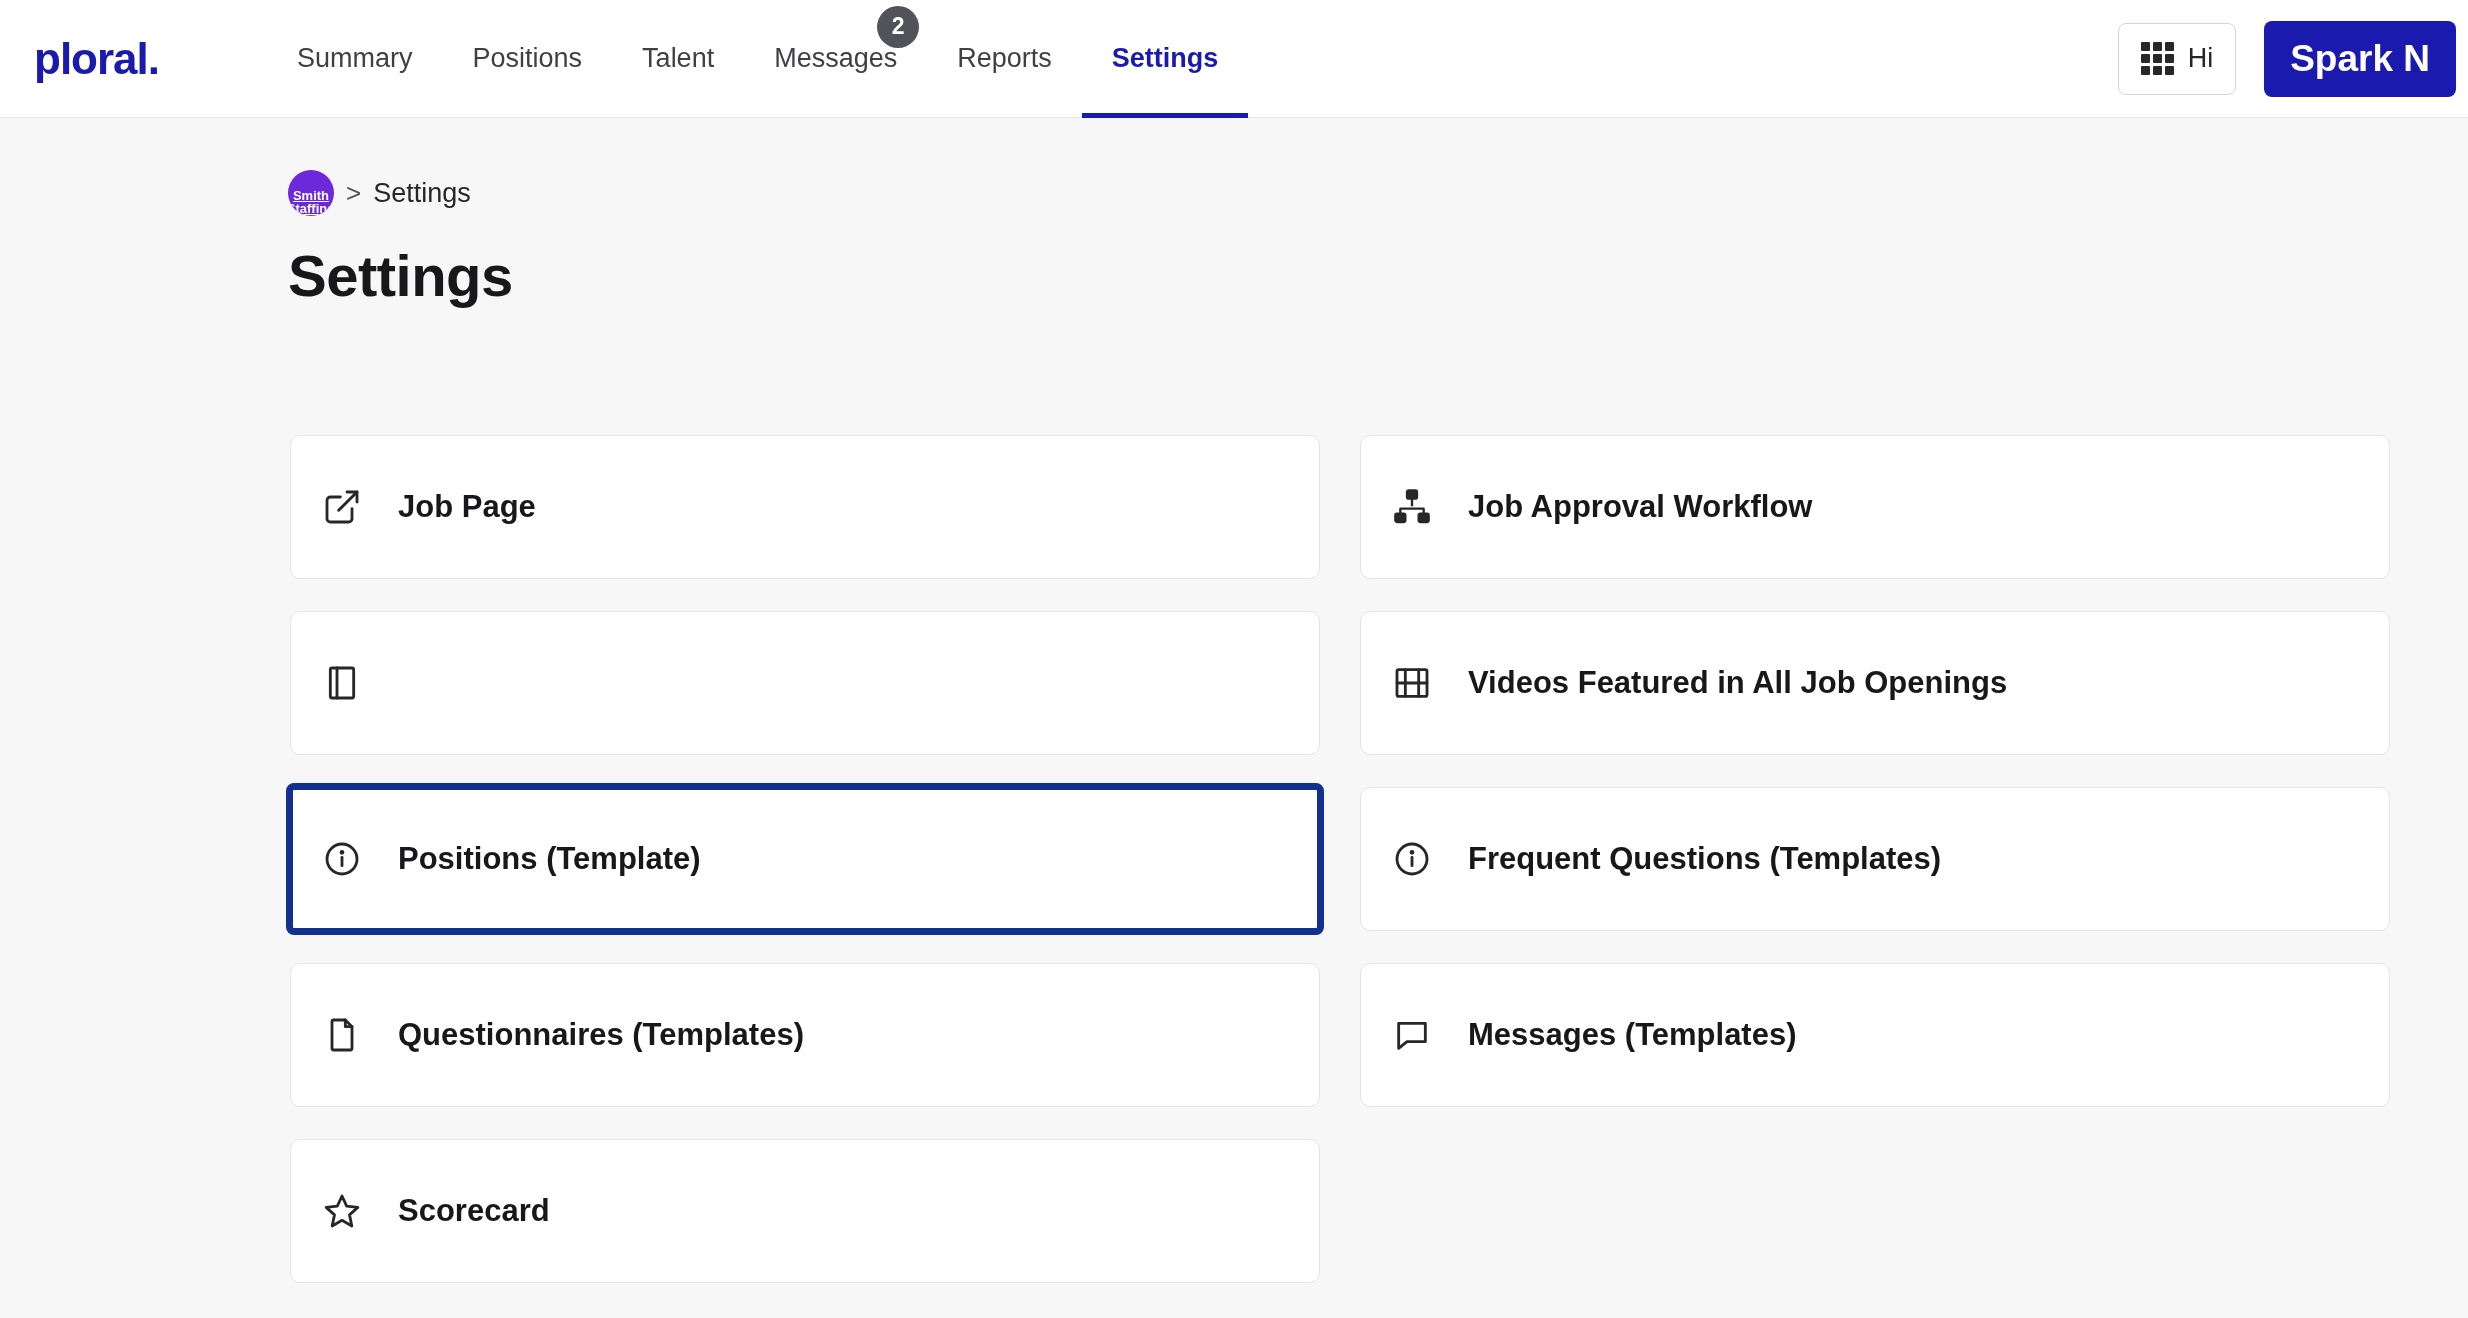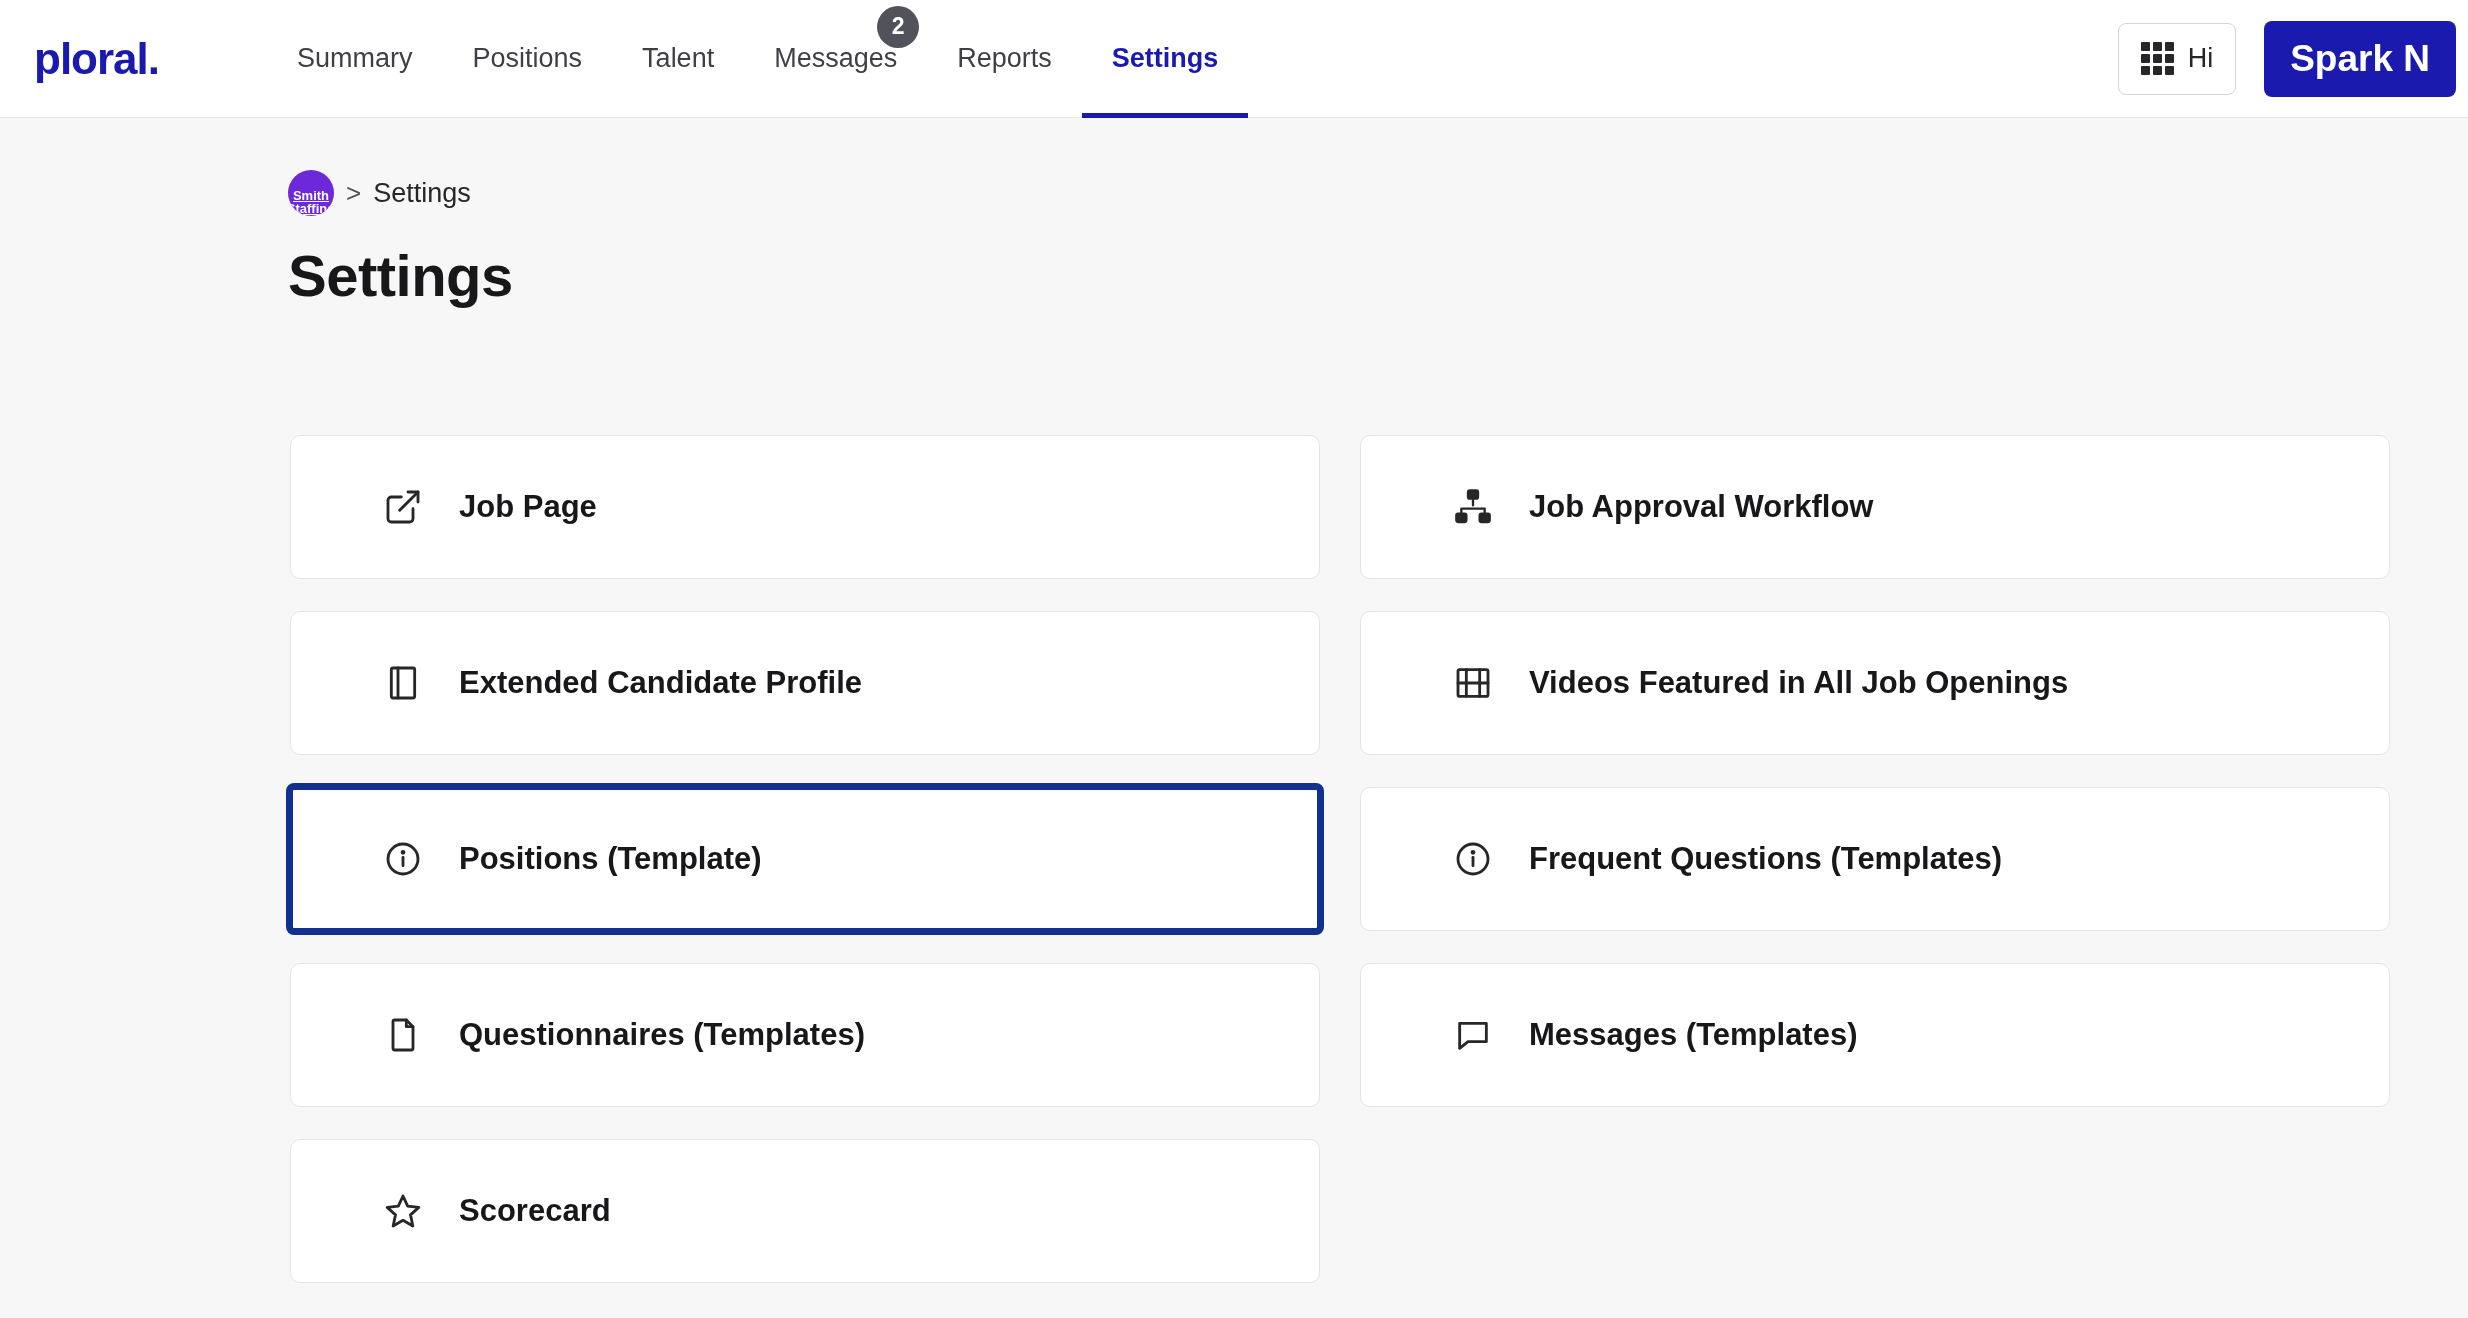--- a/index.html
+++ b/index.html
@@ -136,21 +136,21 @@
     grid-template-columns: 1030px 1030px;
     column-gap: 40px;
     row-gap: 32px;
   }
   .card {
     height: 144px;
     background: #ffffff;
     border: 1px solid #e4e4e7;
     border-radius: 10px;
     display: flex; align-items: center;
-    padding-left: 90px;
+    padding-left: 29px;
     cursor: pointer;
     position: relative;
   }
   .card .ico {
     width: 44px; height: 44px;
     display: flex; align-items: center; justify-content: center;
     color: #27272a;
     flex: 0 0 44px;
   }
   .card .ico svg { display: block; }
@@ -257,21 +257,20 @@
       </div>
 
 
       <div class="card">
         <span class="ico">
           <svg width="40" height="40" viewBox="0 0 24 24" fill="none" stroke="#27272a" stroke-width="1.7" stroke-linecap="round" stroke-linejoin="round">
             <rect x="5" y="3" width="14" height="18" rx="1"></rect>
             <line x1="9" y1="3" x2="9" y2="21"></line>
           </svg>
         </span>
-        <span class="label">Extended Candidate Profile</span>
       </div>
 
       <div class="card">
         <span class="ico">
           <svg width="40" height="40" viewBox="0 0 24 24" fill="none" stroke="#27272a" stroke-width="1.7" stroke-linecap="round" stroke-linejoin="round">
             <rect x="3" y="4" width="18" height="16" rx="1"></rect>
             <line x1="8" y1="4" x2="8" y2="20"></line>
               <line x1="16" y1="4" x2="16" y2="20"></line>
             <line x1="3" y1="12" x2="21" y2="12"></line>
           </svg>

